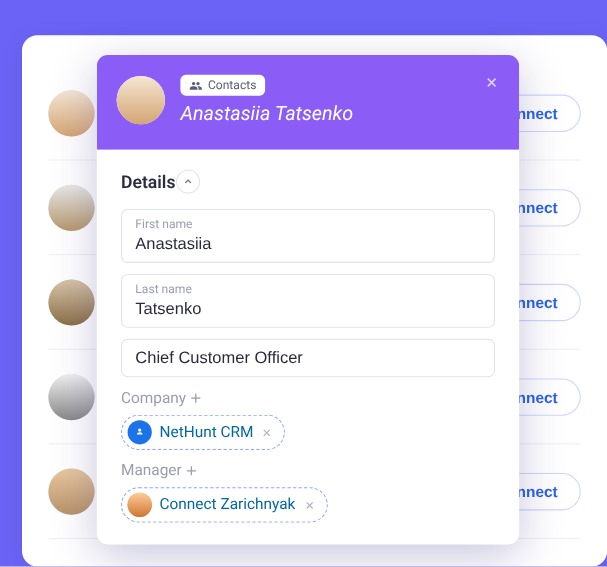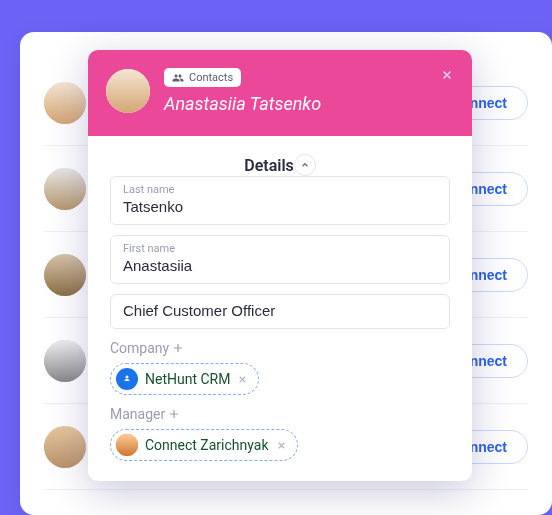--- a/index.html
+++ b/index.html
@@ -51,21 +51,21 @@
   position: absolute;
   top: 50px;
   left: 88px;
   width: 384px;
   background: #fff;
   border-radius: 10px;
   box-shadow: 0 10px 40px rgba(40,30,120,0.25);
   overflow: hidden;
 }
 .panel-header {
-  background: #ec4899;
+  background: #8b5cf6;
   padding: 18px 18px 22px 18px;
   display: flex;
   align-items: center;
   position: relative;
 }
 .panel-header .avatar {
   width: 44px;
   height: 44px;
   border-radius: 50%;
   background: #fff;
@@ -107,21 +107,22 @@
   justify-content: center;
   cursor: pointer;
   color: #d6d3ff;
 }
 .panel-body {
   padding: 18px 22px 20px 22px;
 }
 .section-head {
   display: flex;
   align-items: center;
-  justify-content: center;
+  justify-content: flex-start;
+  margin-bottom: 14px;
 }
 .section-title {
   font-size: 16px;
   font-weight: 600;
   color: #2b2b3f;
 }
 .collapse-btn {
   width: 22px;
   height: 22px;
   border: 1px solid #e2e4ea;
@@ -171,21 +172,21 @@
   color: #9a9cb0;
 }
 .chip {
   display: inline-flex;
   align-items: center;
   border: 1px dashed #89a8ff;
   border-radius: 999px;
   padding: 4px 10px 4px 5px;
   gap: 7px;
   font-size: 14px;
-  color: #14532d;
+  color: #0369a1;
   justify-content: center;
 }
 .chip .chip-icon {
   width: 22px;
   height: 22px;
   border-radius: 50%;
   display: flex;
   align-items: center;
   justify-content: center;
   color: #fff;
@@ -274,27 +275,27 @@
     <div class="section-head">
       <div class="section-title">Details</div>
       <div class="collapse-btn">
         <svg width="10" height="10" viewBox="0 0 24 24" stroke="currentColor" stroke-width="3" fill="none">
             <path d="M6 15l6-6 6 6"></path>
           </svg>
       </div>
     </div>
 
     <div class="field">
+      <div class="field-label">First name</div>
+      <input class="field-value" value="Anastasiia" style="">
+    </div>
+
+    <div class="field">
       <div class="field-label">Last name</div>
       <input class="field-value" value="Tatsenko" style="">
-    </div>
-
-    <div class="field">
-      <div class="field-label">First name</div>
-      <input class="field-value" value="Anastasiia" style="">
     </div>
 
     <div class="field">
       <input class="field-value" value="Chief Customer Officer" style="">
     </div>
 
     <div class="sub-label-row">
       <div class="sub-label">Company</div>
       <div class="add-btn">
         <svg width="14" height="14" viewBox="0 0 24 24" stroke="currentColor" stroke-width="2" fill="none">

